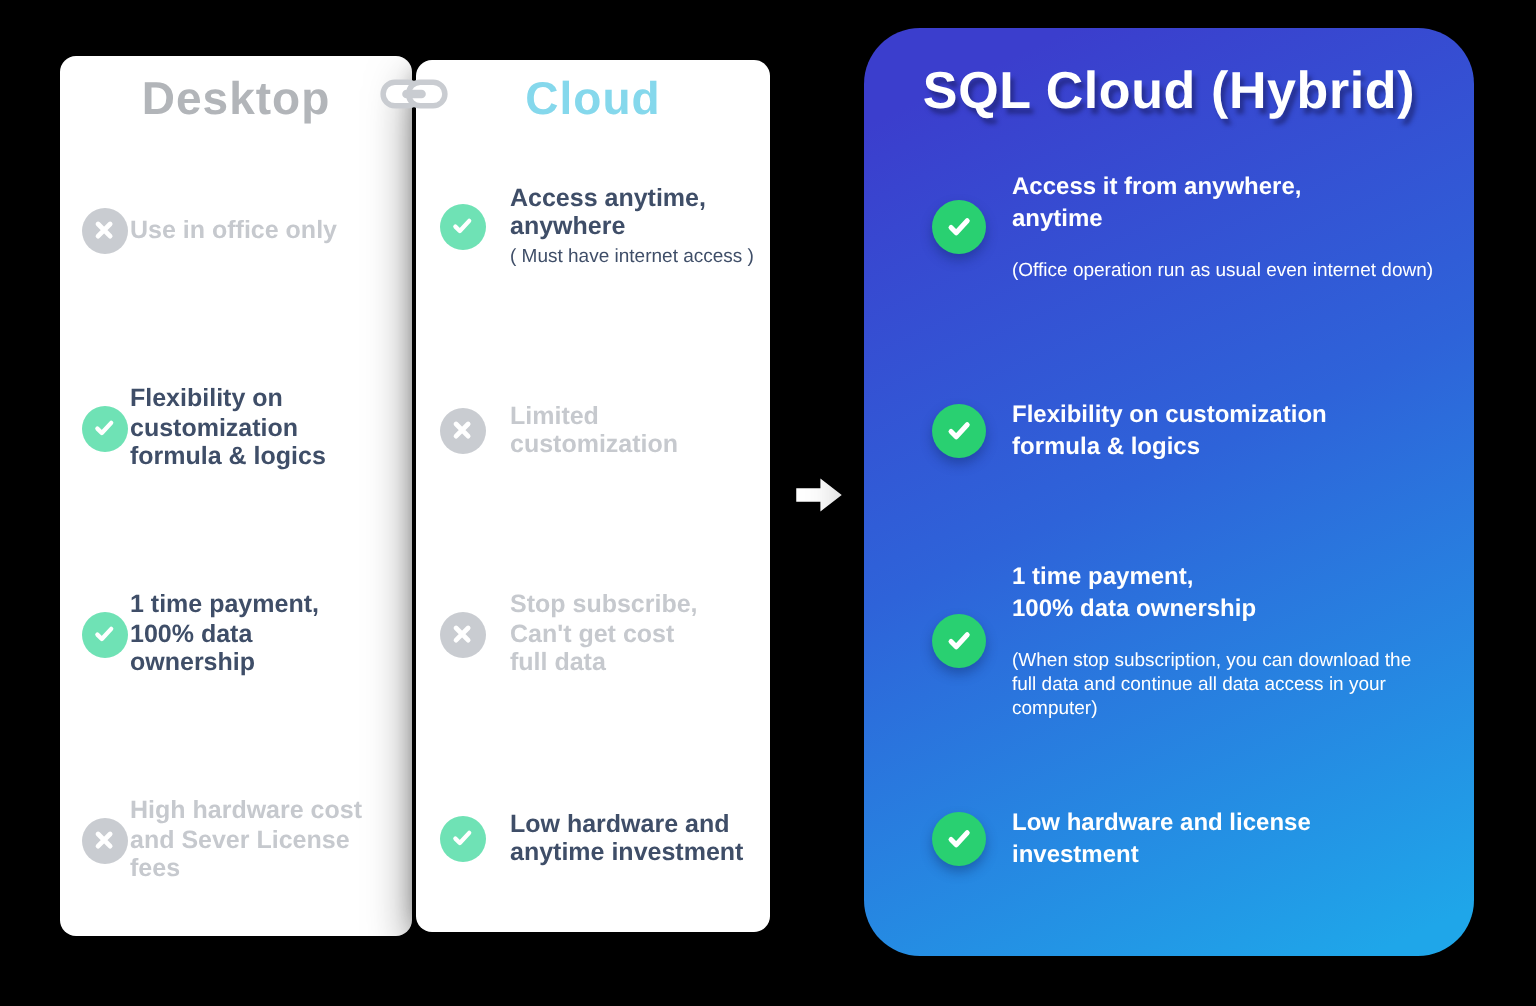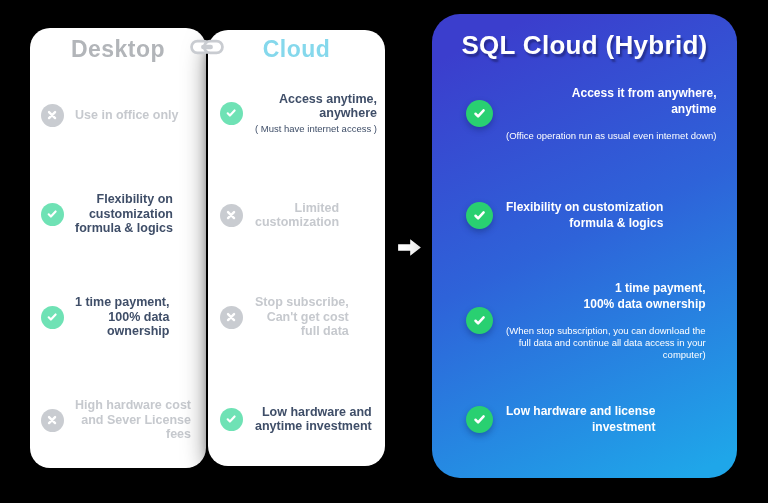--- a/index.html
+++ b/index.html
@@ -7,21 +7,21 @@
     width:768px;height:503px;position:relative;overflow:hidden;
     background:var(--background,#000);
     font-family:"Liberation Sans", sans-serif;
   }
   .stage{position:absolute;inset:0;}
 
   
   .panel{position:absolute;box-sizing:border-box;}
   .panel.white{
     background:var(--panel_white,#fff);
-    border-radius:20px;
+    border-radius:8px;
     box-shadow:0 10px 24px rgba(0,0,0,.55);
   }
   .panel.desktop{left:30px;top:28px;width:176px;height:440px;}
   .panel.cloud{left:208px;top:30px;width:177px;height:436px;
     box-shadow:-6px 0 10px -6px rgba(0,0,0,.28), 0 10px 24px rgba(0,0,0,.55);}
   .panel.hybrid{
     left:432px;top:14px;width:305px;height:464px;border-radius:28px;
     background:linear-gradient(155deg,var(--hybrid_grad_start,#3b3ecd) 8%, #2e63d9 48%, var(--hybrid_grad_end,#1fa6e9) 96%);
     box-shadow:0 12px 28px rgba(0,0,0,.6);
   }
@@ -32,22 +32,22 @@
     font-weight:bold;letter-spacing:.5px;
   }
   .desktop .panel-title{top:8px;font-size:23px;color:var(--desktop_title,#b2b5b9);}
   .cloud .panel-title{top:6px;font-size:23px;color:var(--cloud_title,#85d8ec);}
   .hybrid .panel-title{
     top:16px;font-size:26px;color:#fff;letter-spacing:.3px;
     text-shadow:2px 3px 2px rgba(23,28,94,.55);
   }
 
   
-  .row{position:absolute;display:flex;align-items:center;text-align:right;}
-  .panel.white .row{left:0;right:0;padding-left:11px;gap:11px;}
+  .row{position:absolute;display:flex;align-items:center;}
+  .panel.white .row{left:0;right:0;padding-left:11px;gap:1px;}
   .panel.cloud .row{padding-left:12px;gap:12px;}
   .panel.hybrid .row{left:0;right:0;padding-left:34px;gap:13px;}
 
   .badge{
     flex:0 0 auto;border-radius:50%;display:flex;align-items:center;justify-content:center;
   }
   .panel.white .badge{width:23px;height:23px;}
   .panel.hybrid .badge{width:27px;height:27px;box-shadow:0 3px 6px rgba(10,30,80,.35);}
   .badge.check{background:var(--mint_badge,#6fe2b5);}
   .badge.cross{background:var(--cross_badge,#c9ccd1);}

